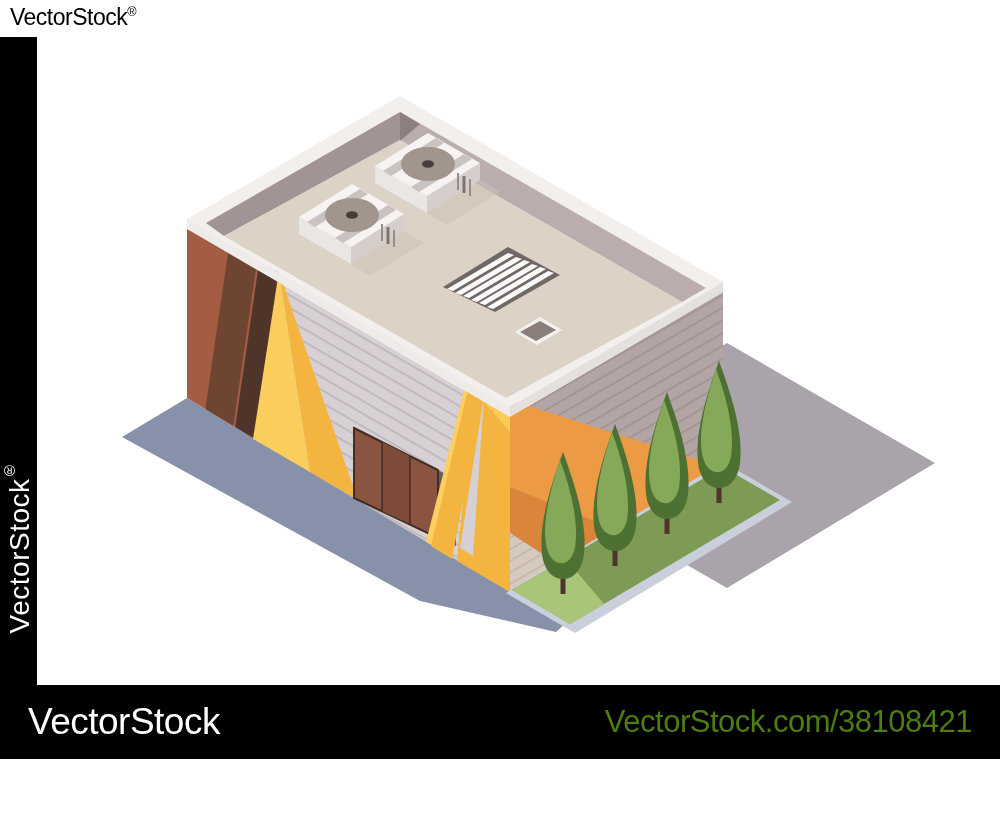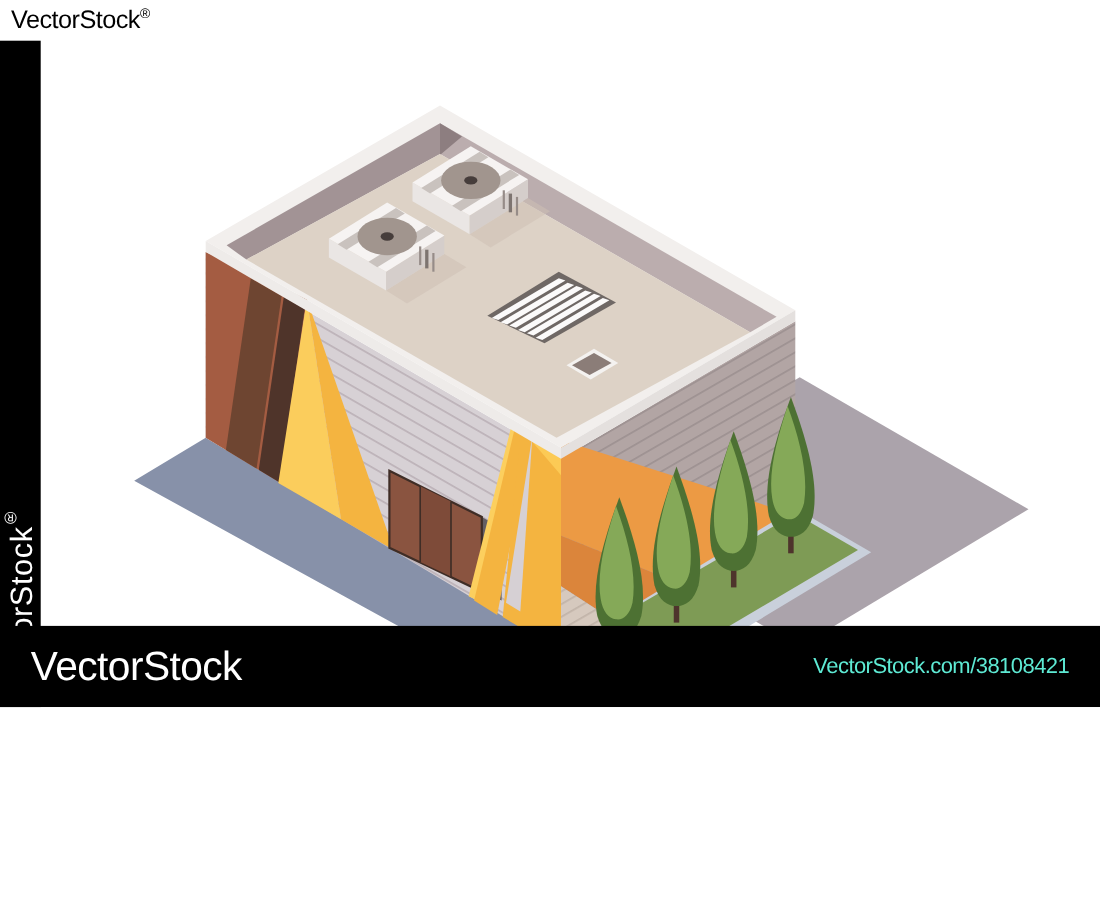--- a/index.html
+++ b/index.html
@@ -1,33 +1,33 @@
 <!DOCTYPE html>
 <html><head>
 <meta charset="utf-8">
 <style>
   html,body{margin:0;padding:0;background:#fff;}
-  .canvas{position:relative;width:1000px;height:643px;background:#ffffff;overflow:hidden;
+  .canvas{position:relative;width:1000px;height:759px;background:#ffffff;overflow:hidden;
           font-family:"Liberation Sans", sans-serif;}
   .illus{position:absolute;left:0;top:0;}
   
   .wm-topleft{position:absolute;top:4px;left:10px;font-size:23px;color:#000;
               letter-spacing:-0.5px;white-space:nowrap;}
   .wm-topleft sup{font-size:55%;}
   .wm-leftbar{position:absolute;left:0;top:37px;width:37px;height:708px;background:#000;}
   .wm-leftbar-text{position:absolute;left:0;top:395px;width:37px;height:230px;
                    display:flex;align-items:center;justify-content:center;}
   .wm-leftbar-text .vtxt{writing-mode:vertical-rl;transform:rotate(180deg);
                          color:#fff;font-size:28px;letter-spacing:0.5px;white-space:nowrap;}
   .wm-leftbar-text sup{font-size:55%;}
   .wm-bottombar{position:absolute;left:0;bottom:0;width:1000px;height:74px;background:#000;
                 display:flex;align-items:center;justify-content:space-between;
                 padding:0 28px;box-sizing:border-box;}
   .wm-bottombar .lft{color:#fff;font-size:37px;letter-spacing:-0.5px;}
-  .wm-bottombar .rgt{color:#5eead4;font-size:20px;letter-spacing:-0.5px;}
+  .wm-bottombar .rgt{color:#4d7c0f;font-size:31px;letter-spacing:-0.5px;}
 </style>
 </head>
 <body>
 
 <div class="canvas">
 
   <svg class="illus" width="1000" height="819" viewBox="0 0 1000 819" aria-hidden="true">
     <defs>
       <pattern id="pFront" patternUnits="userSpaceOnUse" width="14" height="11" patternTransform="rotate(30)">
         <rect width="14" height="11" fill="#d7d1d5"></rect>

